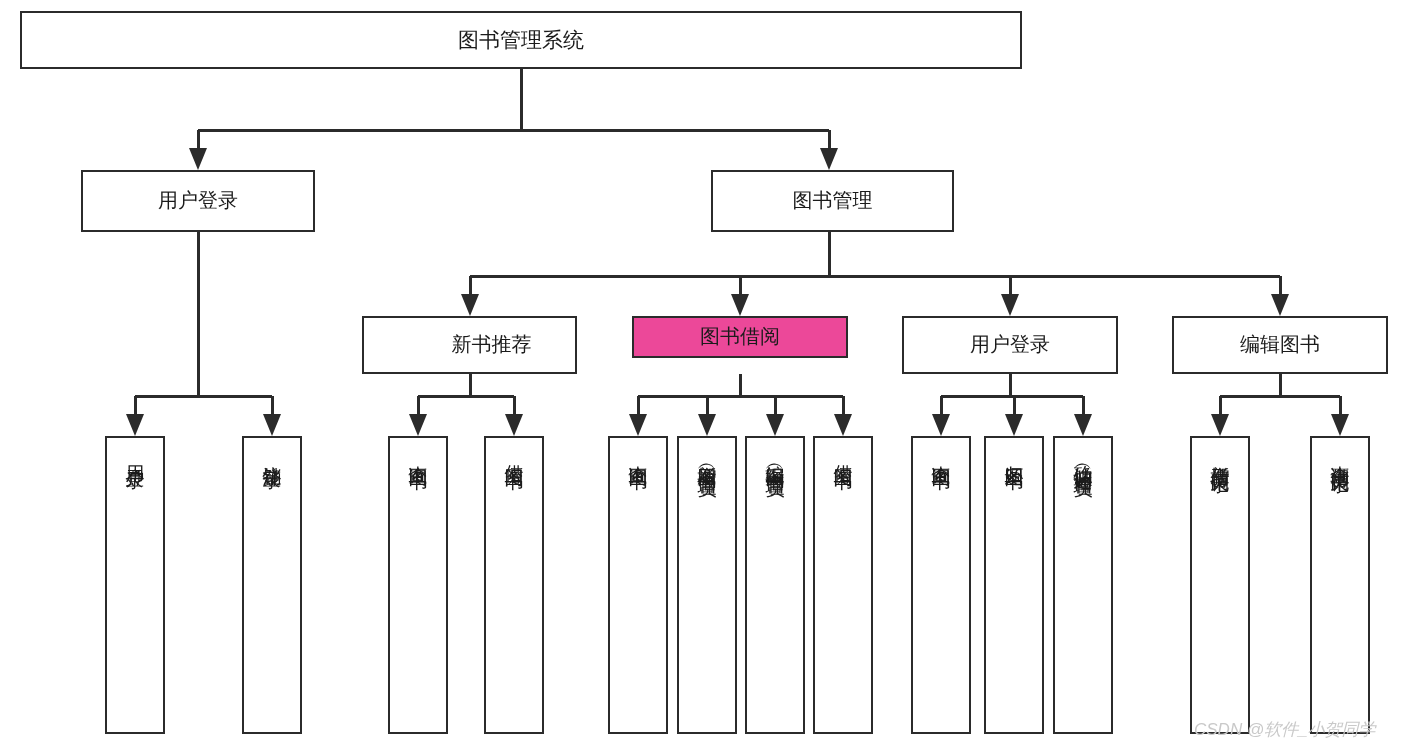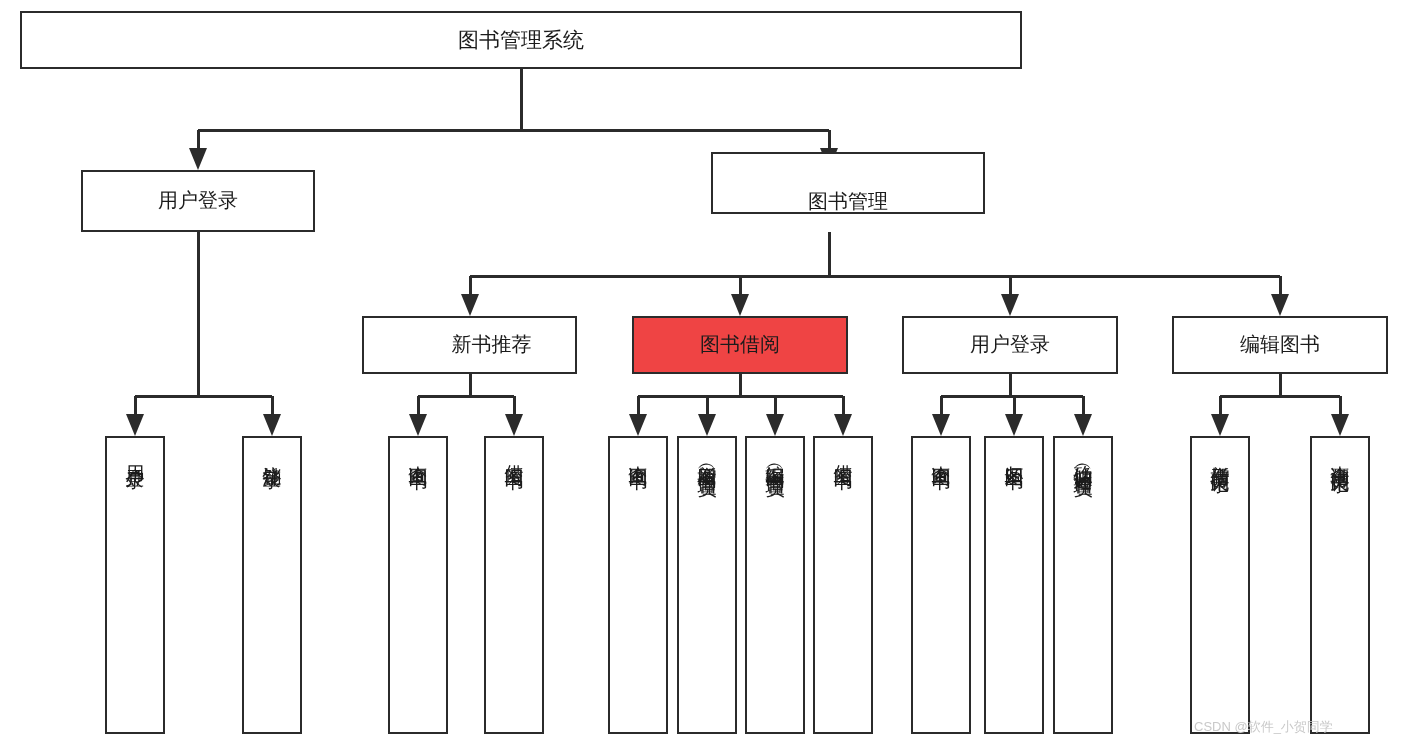--- a/index.html
+++ b/index.html
@@ -53,24 +53,25 @@
     text-orientation: upright;
     letter-spacing: 2px;
   }
   .node-root .label  { font-size: 21px; }
   .node-l2 .label    { font-size: 20px; }
   .node-l3 .label    { font-size: 20px; }
   .node-leaf .label  { font-size: 19px; }
   .watermark {
     position: absolute;
     color: #c9c9c9;
-    font-size: 13px;
+    font-size: 17px;
     white-space: nowrap;
     z-index: 3;
     pointer-events: none;
+    font-style: italic;
   }
 </style>
 </head>
 <body>
 
 <div id="canvas">
 
   <svg id="wires" viewBox="0 0 1405 747" xmlns="http://www.w3.org/2000/svg">
       <line x1="521" y1="69" x2="521" y2="130" stroke="#2b2b2b" stroke-width="3" shape-rendering="crispEdges"></line>
       <line x1="198" y1="130" x2="829" y2="130" stroke="#2b2b2b" stroke-width="3" shape-rendering="crispEdges"></line>
@@ -126,27 +127,27 @@
       <polygon points="1331,414 1349,414 1340,436" fill="#2b2b2b"></polygon>
     </svg>
 
   <div id="node-layer">
       <div class="node node-root horiz" style="left: 20px; top: 11px; width: 1002px; height: 58px; border-color: rgb(43, 43, 43); background: rgb(255, 255, 255);">
         <span class="label" style="color: rgb(27, 27, 27);">图书管理系统</span>
       </div>
       <div class="node node-l2 horiz" style="left: 81px; top: 170px; width: 234px; height: 62px; border-color: rgb(43, 43, 43); background: rgb(255, 255, 255);">
         <span class="label" style="color: rgb(27, 27, 27);">用户登录</span>
       </div>
-      <div class="node node-l2 horiz" style="left: 711px; top: 152px; width: 274px; height: 62px; border-color: rgb(43, 43, 43); background: rgb(255, 255, 255); align-items: flex-end;">
+      <div class="node node-l2 horiz" style="left: 711px; top: 170px; width: 243px; height: 62px; border-color: rgb(43, 43, 43); background: rgb(255, 255, 255);">
         <span class="label" style="color: rgb(27, 27, 27);">图书管理</span>
       </div>
       <div class="node node-l3 horiz" style="left: 362px; top: 316px; width: 215px; height: 58px; border-color: rgb(43, 43, 43); background: rgb(255, 255, 255);">
         <span class="label" style="color: rgb(27, 27, 27); margin-left: 44px;">新书推荐</span>
       </div>
-      <div class="node node-l3 horiz" style="left: 632px; top: 316px; width: 216px; height: 58px; border-color: rgb(43, 43, 43); background: #ef4444;">
+      <div class="node node-l3 horiz" style="left: 632px; top: 316px; width: 216px; height: 42px; border-color: rgb(43, 43, 43); background: #ec4899;">
         <span class="label" style="color: rgb(27, 27, 27);">图书借阅</span>
       </div>
       <div class="node node-l3 horiz" style="left: 902px; top: 316px; width: 216px; height: 58px; border-color: rgb(43, 43, 43); background: rgb(255, 255, 255);">
         <span class="label" style="color: rgb(27, 27, 27);">用户登录</span>
       </div>
       <div class="node node-l3 horiz" style="left: 1172px; top: 316px; width: 216px; height: 58px; border-color: rgb(43, 43, 43); background: rgb(255, 255, 255);">
         <span class="label" style="color: rgb(27, 27, 27);">编辑图书</span>
       </div>
       <div class="node node-leaf vert" style="left: 105px; top: 436px; width: 60px; height: 298px; border-color: rgb(43, 43, 43); background: rgb(255, 255, 255);">
         <span class="label" style="color: rgb(27, 27, 27);">用户登录</span>

